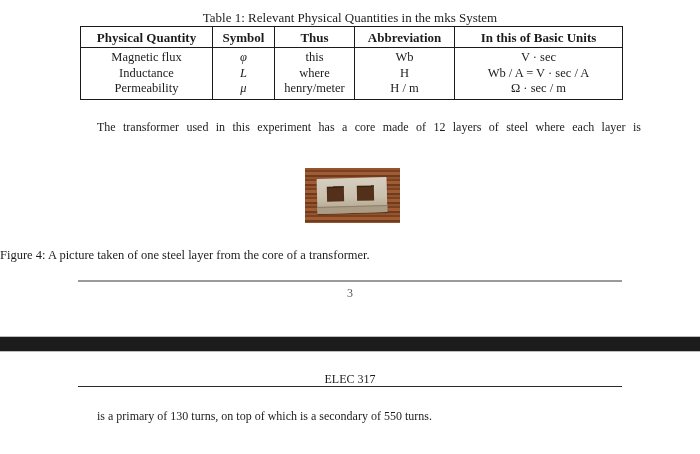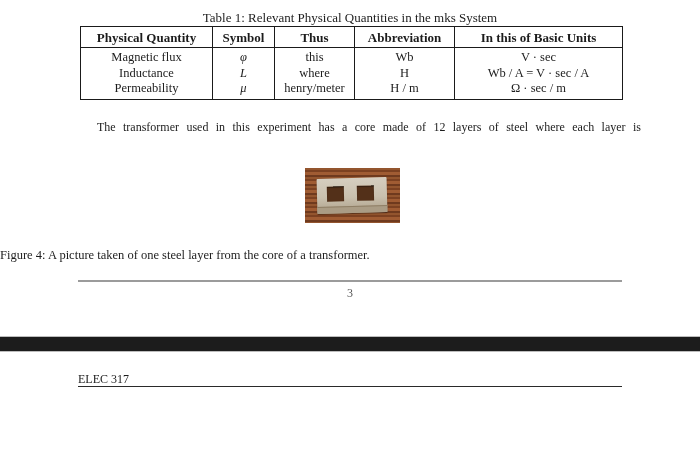--- a/index.html
+++ b/index.html
@@ -103,21 +103,21 @@
     position:absolute; left:0; top:336px;
     width:700px; height:14px;
     background:#1c1c1c;
     border-top:1px solid #bdbdbd;
     border-bottom:1px solid #bdbdbd;
   }
 
   
   .p4-header {
     position:absolute; left:78px; top:372px; width:544px;
-    font-size:12px; display:flex; justify-content:flex-start;
+    font-size:12px; display:flex; justify-content:center;
   }
   .p4-header-rule {
     position:absolute; left:78px; top:386px;
     width:544px; height:1px; background:#2a2a2a;
   }
 </style>
 </head>
 <body>
 
 <div class="table-title">Table 1: Relevant Physical Quantities in the mks System</div>
@@ -184,13 +184,14 @@
 <div class="page-number">3</div>
 
 <div class="page-gap-bar"></div>
 
 <div class="p4-header">
   <span>ELEC 317</span>
 </div>
 <div class="p4-header-rule"></div>
 
 <div class="para" id="para2">
+  <div class="lline">is a primary of 130 turns, on top of which is a secondary of 550 turns.</div>
 </div>
 
 </body></html>

